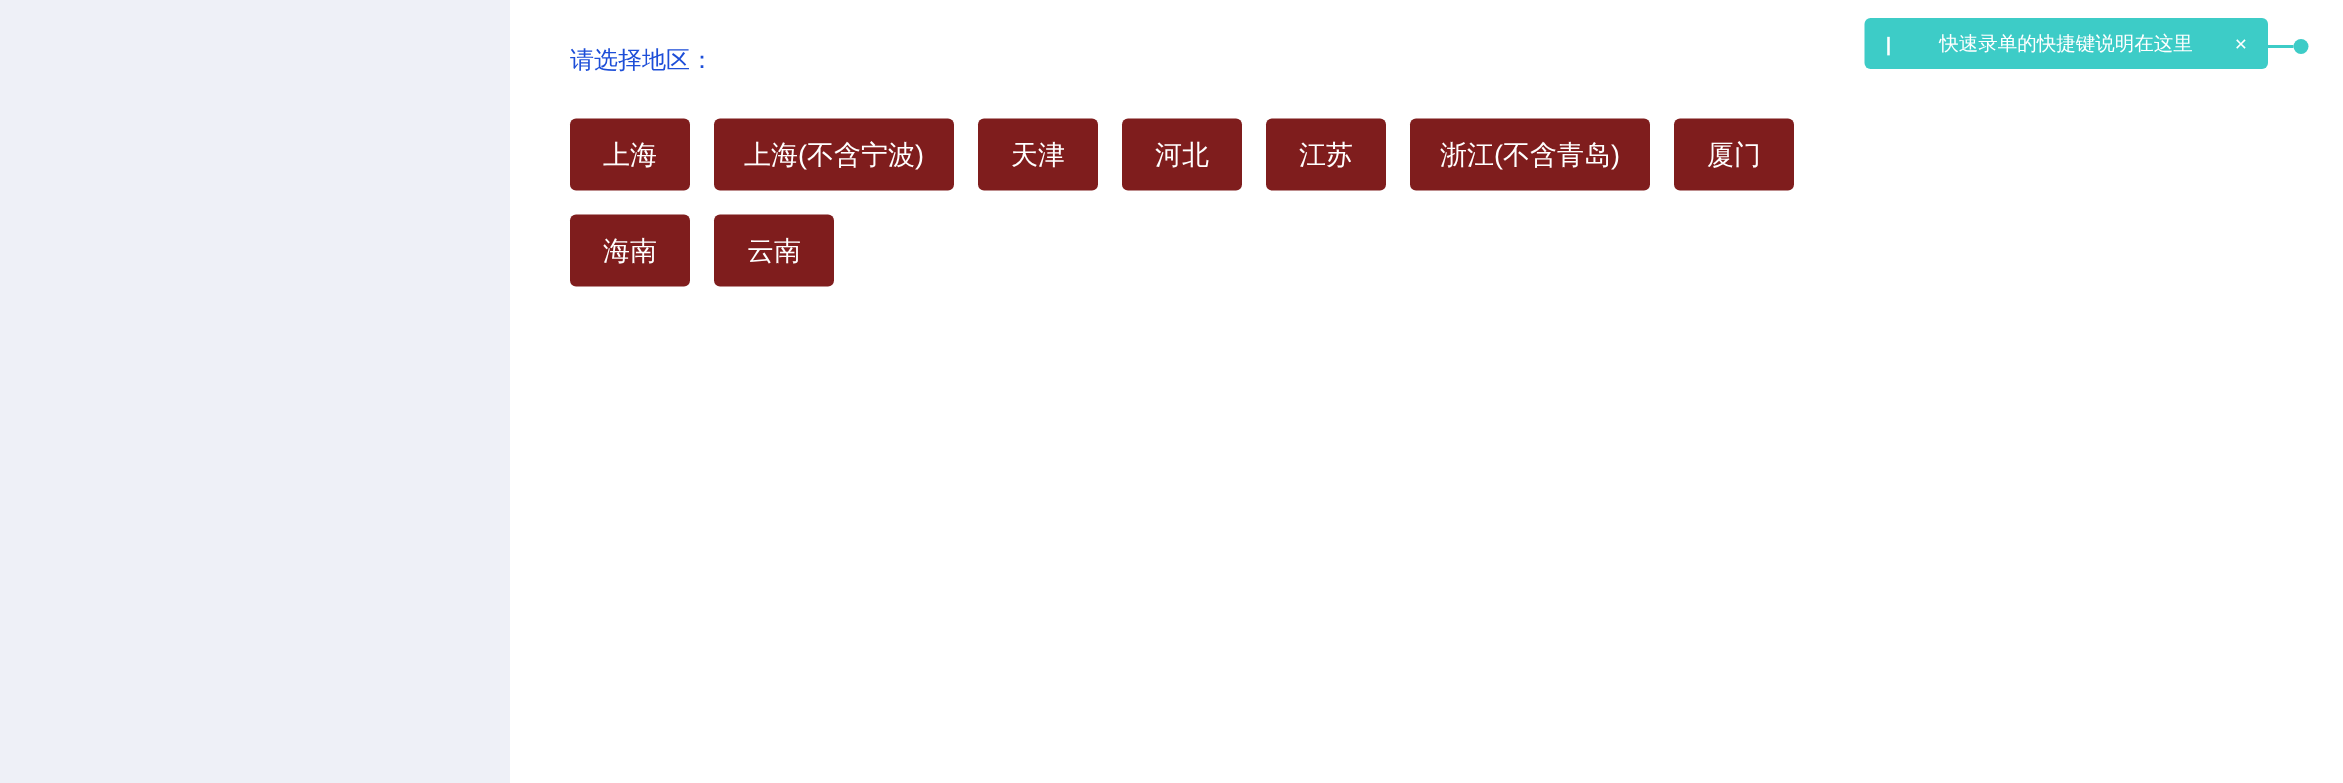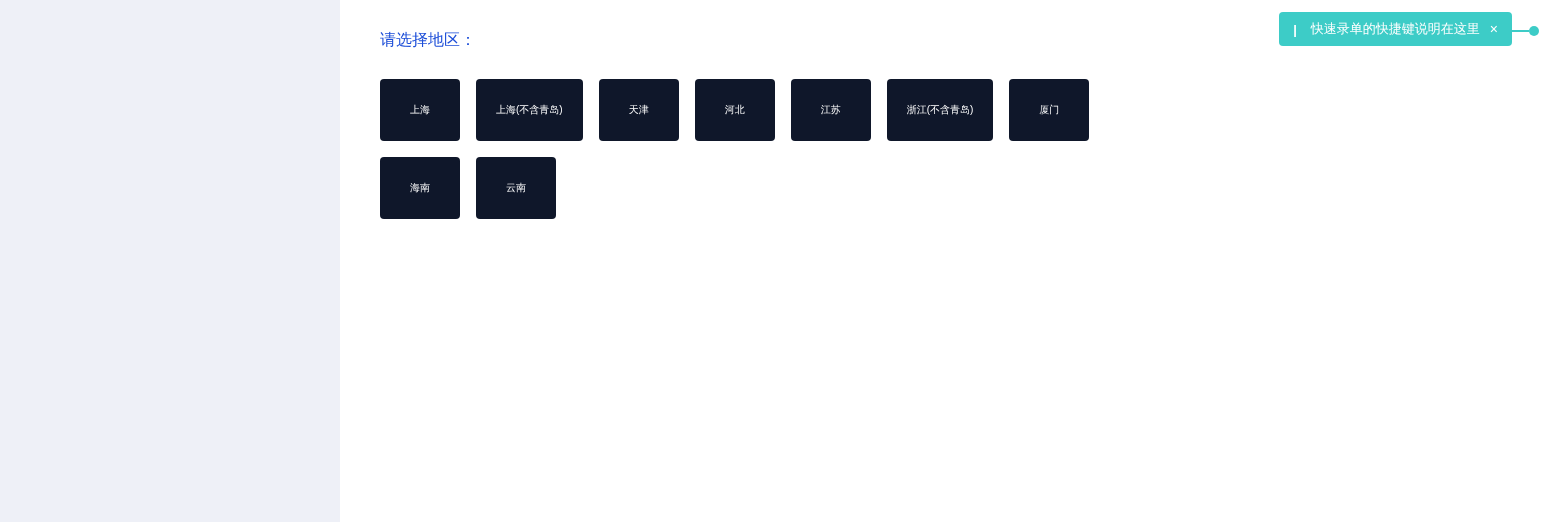--- a/index.html
+++ b/index.html
@@ -45,46 +45,46 @@
 
     .region-buttons-row {
       display: flex;
       flex-wrap: nowrap;
       gap: 16px;
       margin-bottom: 16px;
       align-items: center;
     }
 
     .region-btn {
-      background: #0f172a;
+      background: #7f1d1d;
       border: none;
       border-radius: 4px;
       color: #fff;
-      font-size: 10px;
-      padding: 24px 20px;
+      font-size: 18px;
+      padding: 12px 20px;
       cursor: pointer;
       white-space: nowrap;
       min-width: 80px;
       text-align: center;
       font-family: 'Microsoft YaHei', Arial, sans-serif;
     }
 
     
     .tooltip-banner {
       position: absolute;
       top: 12px;
       right: 50px;
       background: #3dccc7;
       color: #fff;
       font-size: 13px;
       padding: 8px 14px;
       border-radius: 4px;
       display: flex;
       align-items: center;
-      gap: 10px;
+      gap: 28px;
       white-space: nowrap;
     }
 
     .tooltip-banner::before {
       content: '|';
       font-weight: bold;
       margin-right: 4px;
     }
 
     .tooltip-close {
@@ -120,21 +120,21 @@
 </head>
 <body>
 
 <div class="left-sidebar"></div>
 
 <div class="main-content">
   <div class="page-title">请选择地区：</div>
 
   <div class="region-buttons-row">
   <button class="region-btn">上海</button>
-      <button class="region-btn">上海(不含青岛)</button>
+      <button class="region-btn">上海(不含宁波)</button>
       <button class="region-btn">天津</button>
       <button class="region-btn">河北</button>
       <button class="region-btn">江苏</button>
       <button class="region-btn">浙江(不含青岛)</button>
       <button class="region-btn">厦门</button>
     </div>
 
   <div class="region-buttons-row">
       <button class="region-btn">海南</button>
       <button class="region-btn">云南</button>

